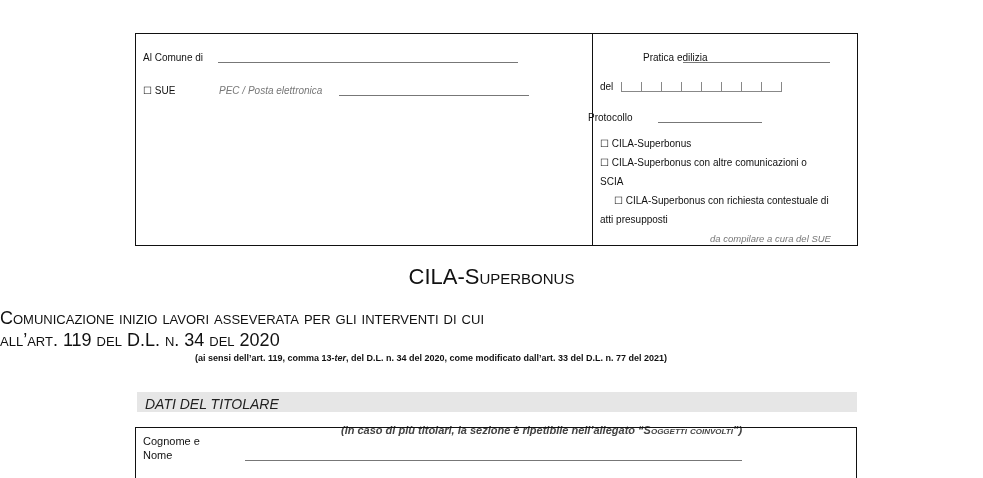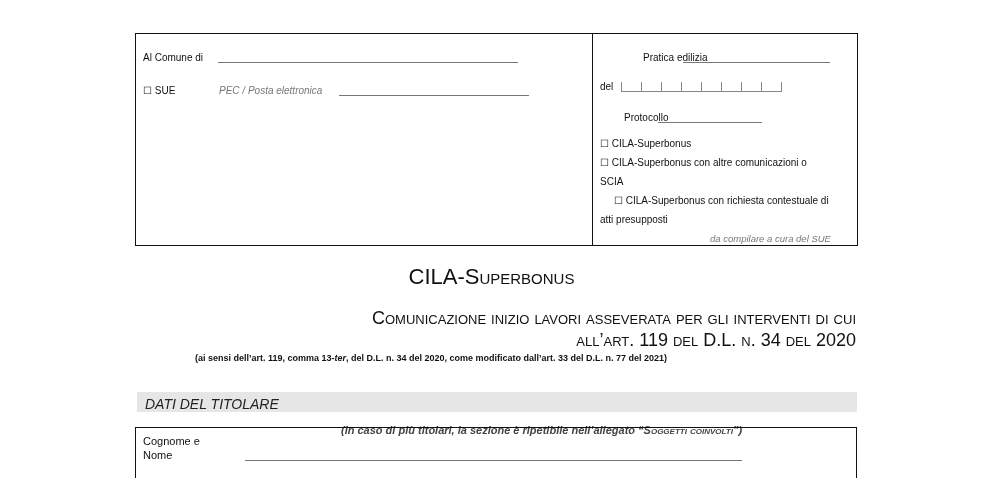--- a/index.html
+++ b/index.html
@@ -9,21 +9,21 @@
     .header-box { left:135px; top:33px; width:723px; height:213px; border:1px solid #111; box-sizing:border-box; }
     .divider-v { left:592px; top:33px; width:1px; height:213px; background:#111; }
     .small { font-size:10px; color:#111; white-space:nowrap; }
     .uline { display:inline-block; border-bottom:1px solid #777; height:9px; vertical-align:baseline; }
     .grey-it { font-style:italic; color:#777; }
     .chk { font-size:10px; }
     .date-cells { display:inline-flex; align-items:flex-end; height:12px; vertical-align:middle; }
     .date-cell { width:20px; height:10px; border-left:1px solid #888; border-bottom:1px solid #888; box-sizing:border-box; }
     .date-end { width:1px; height:10px; background:#888; }
     .title1 { left:0; width:983px; top:264px; text-align:center; font-size:22px; color:#111; }
-    .title2 { left:0; width:856px; top:307px; text-align:right; font-size:18px; line-height:22px; color:#111; }
+    .title2 { left:0; width:856px; top:307px; text-align:left; font-size:18px; line-height:22px; color:#111; }
     .subnote { left:0; width:862px; top:353px; text-align:center; font-size:9px; font-weight:bold; color:#111; }
     .sc { font-variant:small-caps; }
     .section-bar { left:137px; top:392px; width:720px; height:20px; background:#e6e6e6; }
     .section-title { left:145px; top:396px; font-size:14px; font-weight:normal; font-style:italic; color:#222; }
     .section-note { left:341px; top:396px; font-size:11px; font-weight:bold; font-style:italic; color:#444; white-space:nowrap;margin-top:28px; }
     .titolare-box { left:135px; top:427px; width:722px; height:60px; border:1px solid #111; box-sizing:border-box; }
   </style>
 </head>
 <body>
 
@@ -51,21 +51,21 @@
     <div class="date-cell"></div>
     <div class="date-cell"></div>
     <div class="date-cell"></div>
   <div class="date-cell"></div>
     <div class="date-cell"></div>
     <div class="date-cell"></div>
     <div class="date-cell"></div>
   <div class="date-end"></div>
 </div>
 
-<div class="abs small" style="left:624px;top:112px;">Protocollo</div>
+<div class="abs small" style="left:588px;top:112px;">Protocollo</div>
 <span class="abs uline" style="left:658px;top:113px;width:104px;"></span>
 
 <div class="abs small" style="left:600px;top:138px;">
   <span class="chk">☐</span>
   <span>CILA-Superbonus</span>
 </div>
 <div class="abs small" style="left:600px;top:157px;">
   <span class="chk">☐</span>
   <span>CILA-Superbonus con altre comunicazioni o</span>
 </div>

